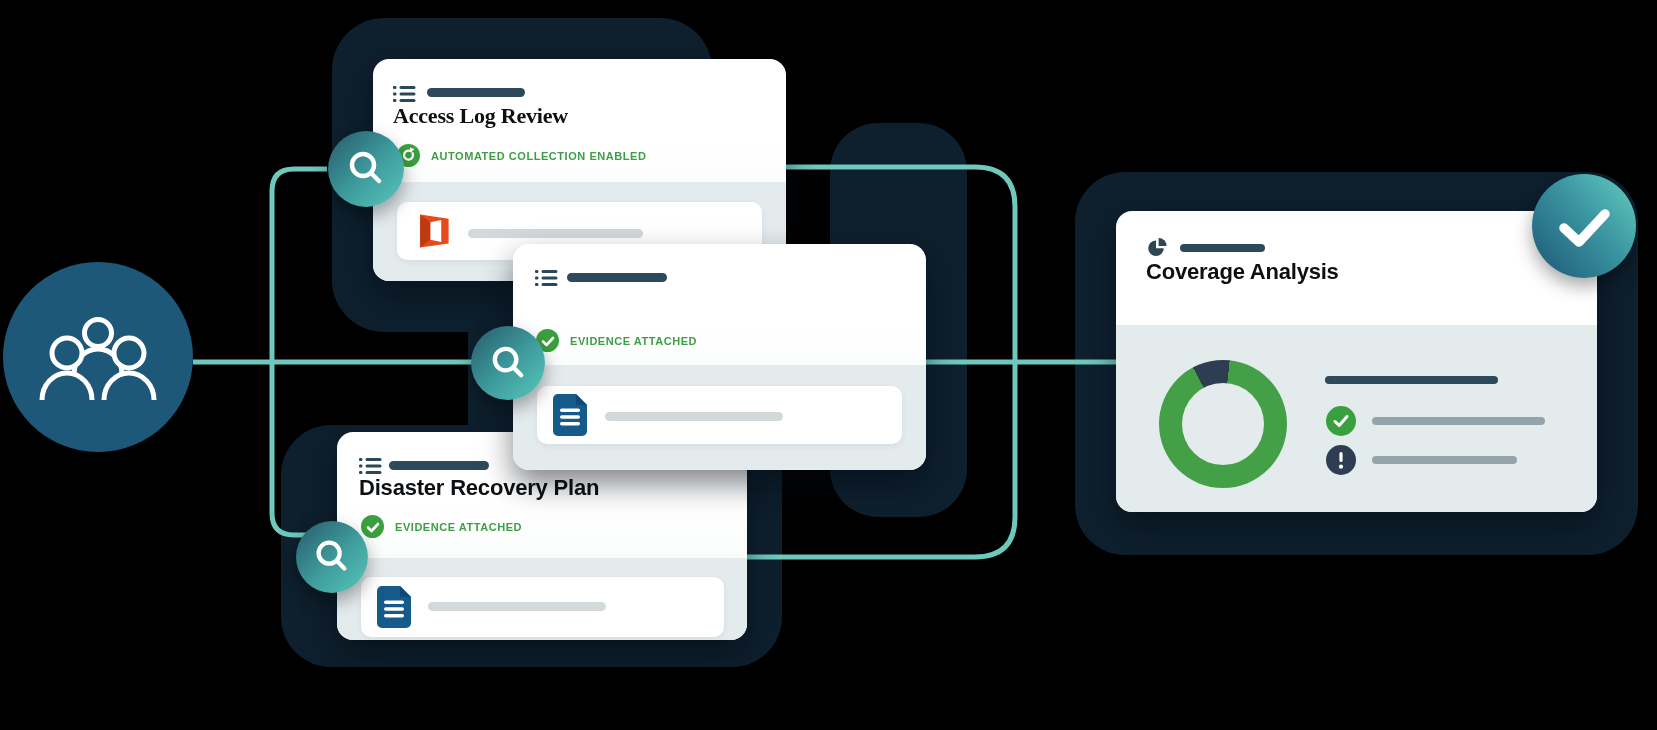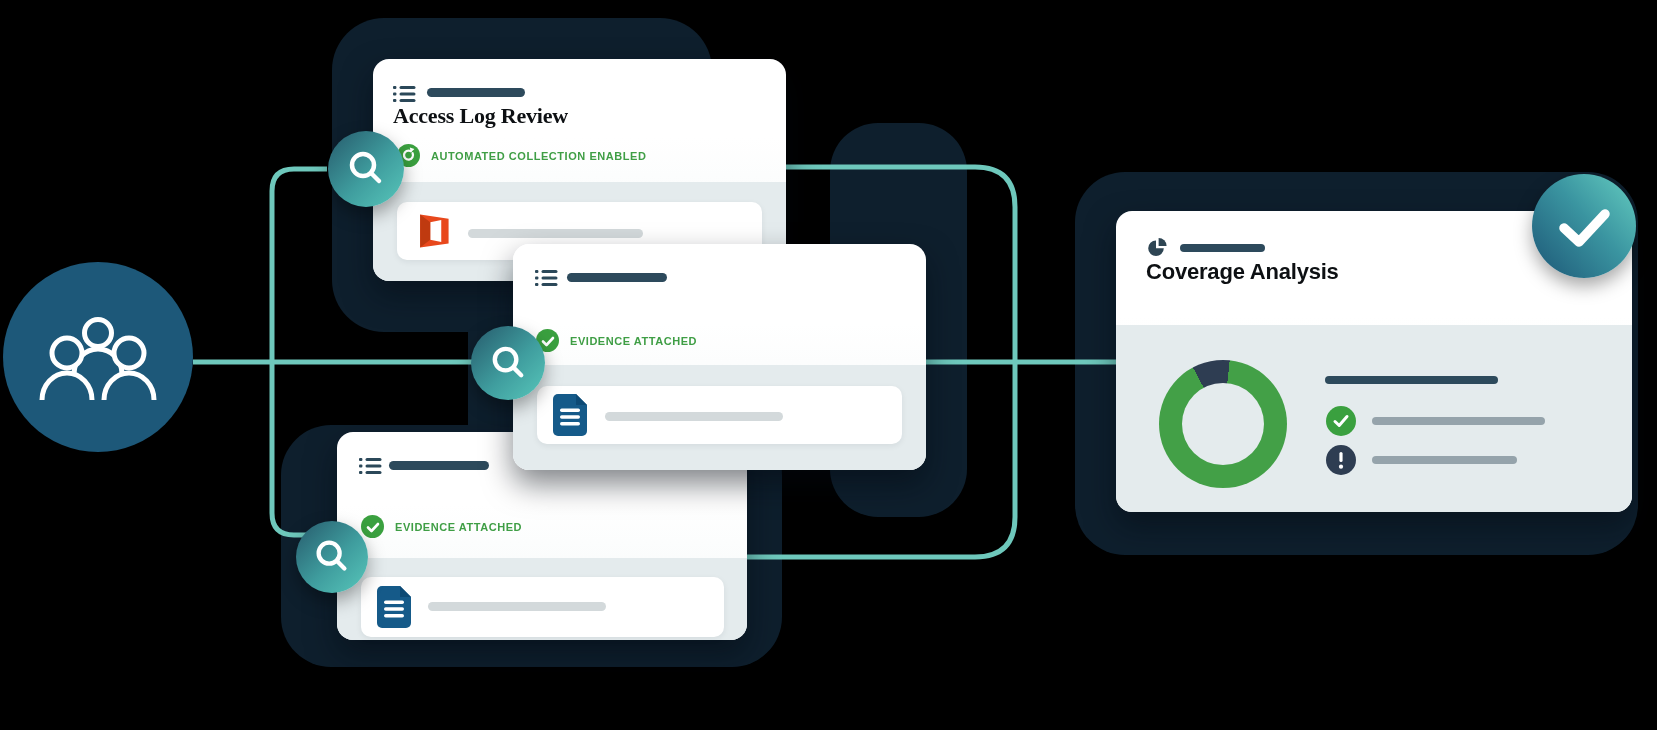--- a/index.html
+++ b/index.html
@@ -103,20 +103,21 @@
       <g fill="#2b4859">
         <rect x="0" y="0" width="3.4" height="3" rx="1"></rect>
           <rect x="6.5" y="0" width="16" height="3" rx="1.5"></rect>
         <rect x="0" y="6.5" width="3.4" height="3" rx="1"></rect>
           <rect x="6.5" y="6.5" width="16" height="3" rx="1.5"></rect>
         <rect x="0" y="13" width="3.4" height="3" rx="1"></rect>
           <rect x="6.5" y="13" width="16" height="3" rx="1.5"></rect>
       </g>
     </svg>
     <div class="pill" style="left:52px;top:29px;width:100px;height:9px;"></div>
+    <div class="card-title" style="left:22px;top:43px;">Disaster Recovery Plan</div>
     <div class="badge" style="left:24px;top:83px;">
       <span class="badge-circle">
         <svg width="22" height="22" viewBox="0 0 22 22">
           <polyline points="6,11.5 9.5,15 16,8" fill="none" stroke="#fff" stroke-width="2.6" stroke-linecap="round" stroke-linejoin="round"></polyline>
         </svg>
       </span>
       <span class="badge-label">EVIDENCE ATTACHED</span>
     </div>
     <div class="panel" style="top:126px;height:82px;">
       <div class="erow" style="left:24px;top:19px;width:363px;height:60px;">
@@ -163,21 +164,21 @@
             <rect x="7" y="14.5" width="20" height="3.4" rx="1.7"></rect>
             <rect x="7" y="21.3" width="20" height="3.4" rx="1.7"></rect>
             <rect x="7" y="28.1" width="20" height="3.4" rx="1.7"></rect>
           </g>
         </svg>
         <div class="gpill" style="left:68px;top:26px;width:178px;height:9px;"></div>
       </div>
     </div>
   </div>
 
-  <div class="card" style="left:1116px;top:211px;width:481px;height:301px;padding-left:35px;">
+  <div class="card" style="left:1116px;top:211px;width:481px;height:301px;">
     <svg class="chead-icon" style="left:30px;top:26px;" width="22" height="22" viewBox="0 0 22 22">
       <path d="M10,3.5 A7.8,7.8 0 1 0 17.8,11.3 L10,11.3 Z" fill="#2e4553"></path>
       <path d="M12.6,1 A8,8 0 0 1 20.6,9 L12.6,9 Z" fill="#2e4553"></path>
     </svg>
     <div class="pill" style="left:64px;top:33px;width:85px;height:8px;"></div>
     <div class="card-title" style="left:30px;top:48px;">Coverage Analysis</div>
     <div class="panel" style="top:114px;height:187px;">
       <div class="donut" style="left:43px;top:35px;width:128px;height:128px;">
         <div class="donut-hole"></div>
       </div>

